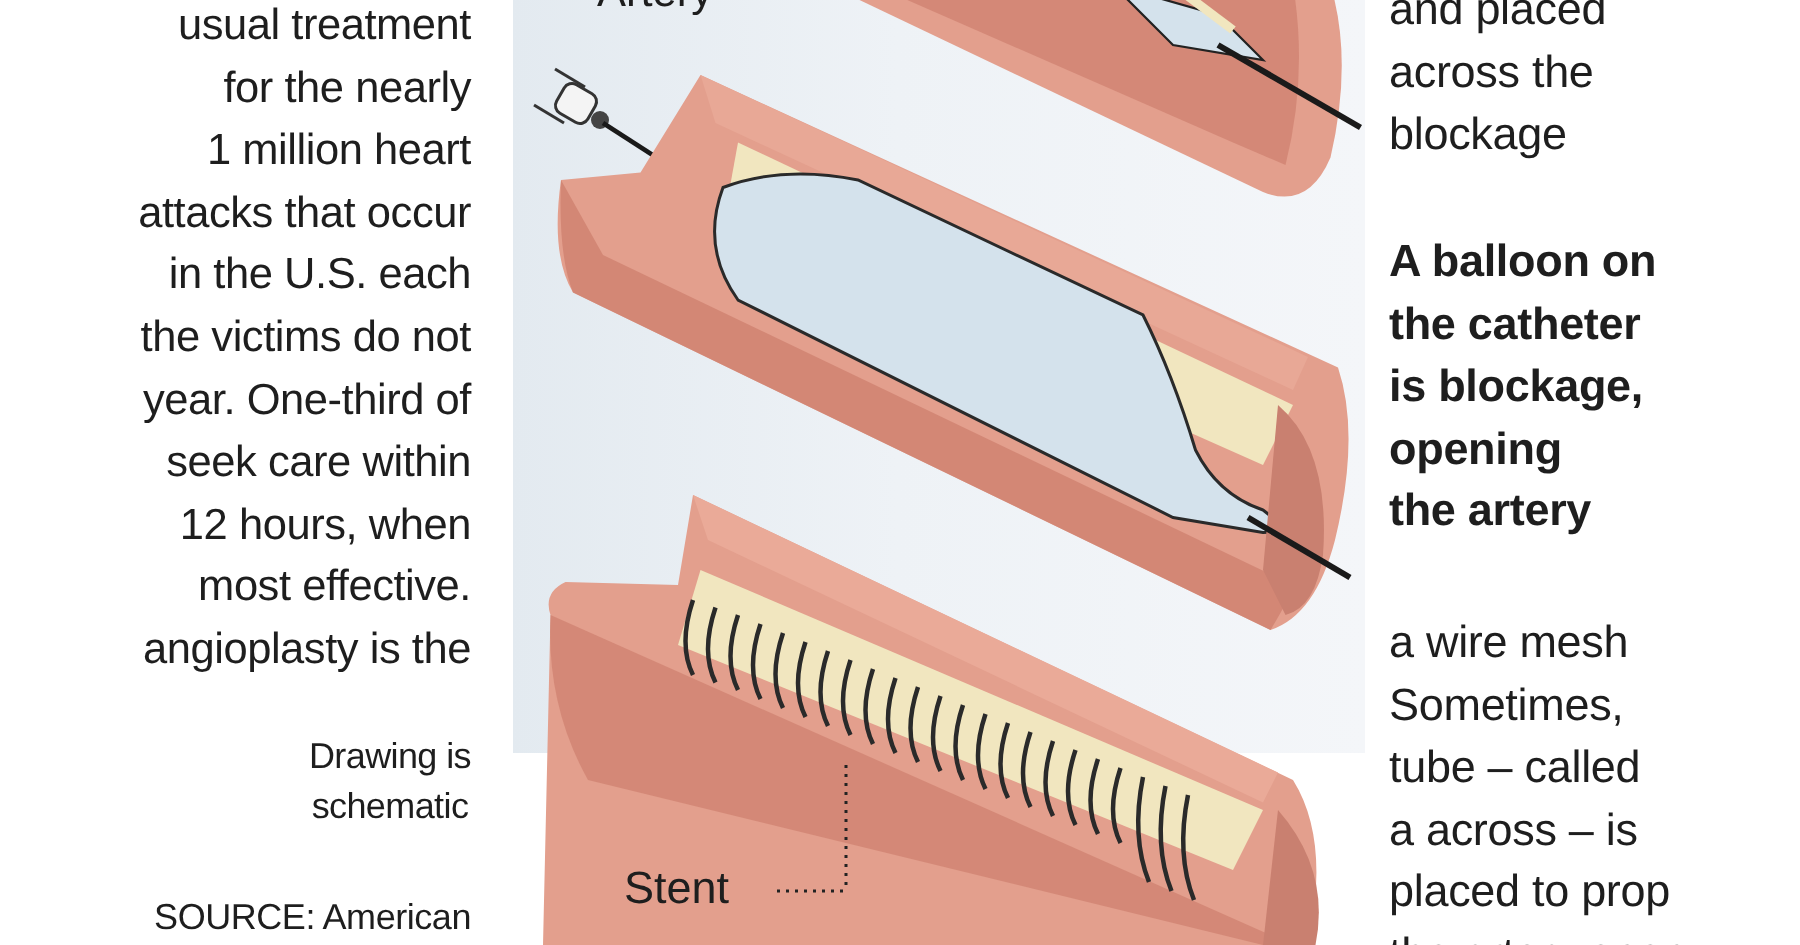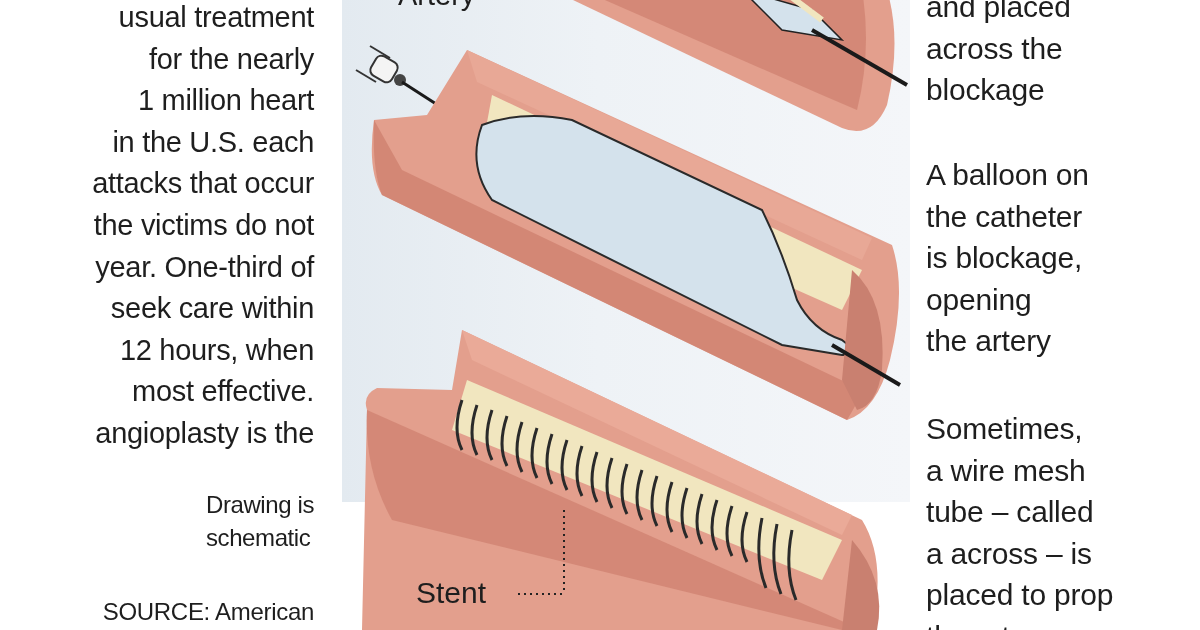--- a/index.html
+++ b/index.html
@@ -15,21 +15,21 @@
   .body-text {
     position: absolute; right: 0; top: -3px;
     text-align: right;
     font-size: 29px; line-height: 41.6px;
     letter-spacing: -0.3px;
     white-space: nowrap;
   }
   .body-text span { display: block; }
   .note {
     position: absolute; right: 0; top: 488px;
-    text-align: left; font-size: 24px; line-height: 33px;
+    text-align: center; font-size: 24px; line-height: 33px;
     letter-spacing: -0.4px;
   }
   .note span { display: block; }
   .source {
     position: absolute; right: 0; top: 597px;
     font-size: 24px; line-height: 30px; letter-spacing: -0.3px; white-space: nowrap;
   }
   .panel {
     position: absolute; left: 342px; top: 0; width: 568px; height: 502px;
     background: linear-gradient(90deg, #e3eaf0 0%, #eef2f6 45%, #f4f6f9 100%);
@@ -54,22 +54,22 @@
   .caption span { display: block; }
 </style>
 </head>
 <body>
 
 <div class="left-col">
   <div class="body-text">
     <span>usual treatment</span>
     <span>for the nearly</span>
     <span>1 million heart</span>
+    <span>attacks that occur</span>
     <span>in the U.S. each</span>
-    <span>attacks that occur</span>
     <span>the victims do not</span>
     <span>year. One-third of</span>
     <span>seek care within</span>
     <span>12 hours, when</span>
     <span>most effective.</span>
     <span>angioplasty is the</span>
   </div>
   <div class="note">
     <span>Drawing is</span>
     <span>schematic</span>
@@ -144,28 +144,28 @@
   <div class="artery-label">Artery</div>
   <div class="stent-label">Stent</div>
 </div>
 
 <div class="right-col">
   <div class="caption" style="top:-18px;">
     <span>and placed</span>
     <span>across the</span>
     <span>blockage</span>
   </div>
-  <div class="caption" style="top:150px;">
+  <div class="caption" style="top:150px;font-weight:bold;">
     <span>A balloon on</span>
     <span>the catheter</span>
     <span>is blockage,</span>
     <span>opening</span>
     <span>the artery</span>
   </div>
   <div class="caption" style="top:404px;">
+    <span>a wire mesh</span>
     <span>Sometimes,</span>
-    <span>a wire mesh</span>
     <span>tube – called</span>
     <span>a across – is</span>
     <span>placed to prop</span>
     <span>the artery open</span>
   </div>
 </div>
 
 </body></html>

